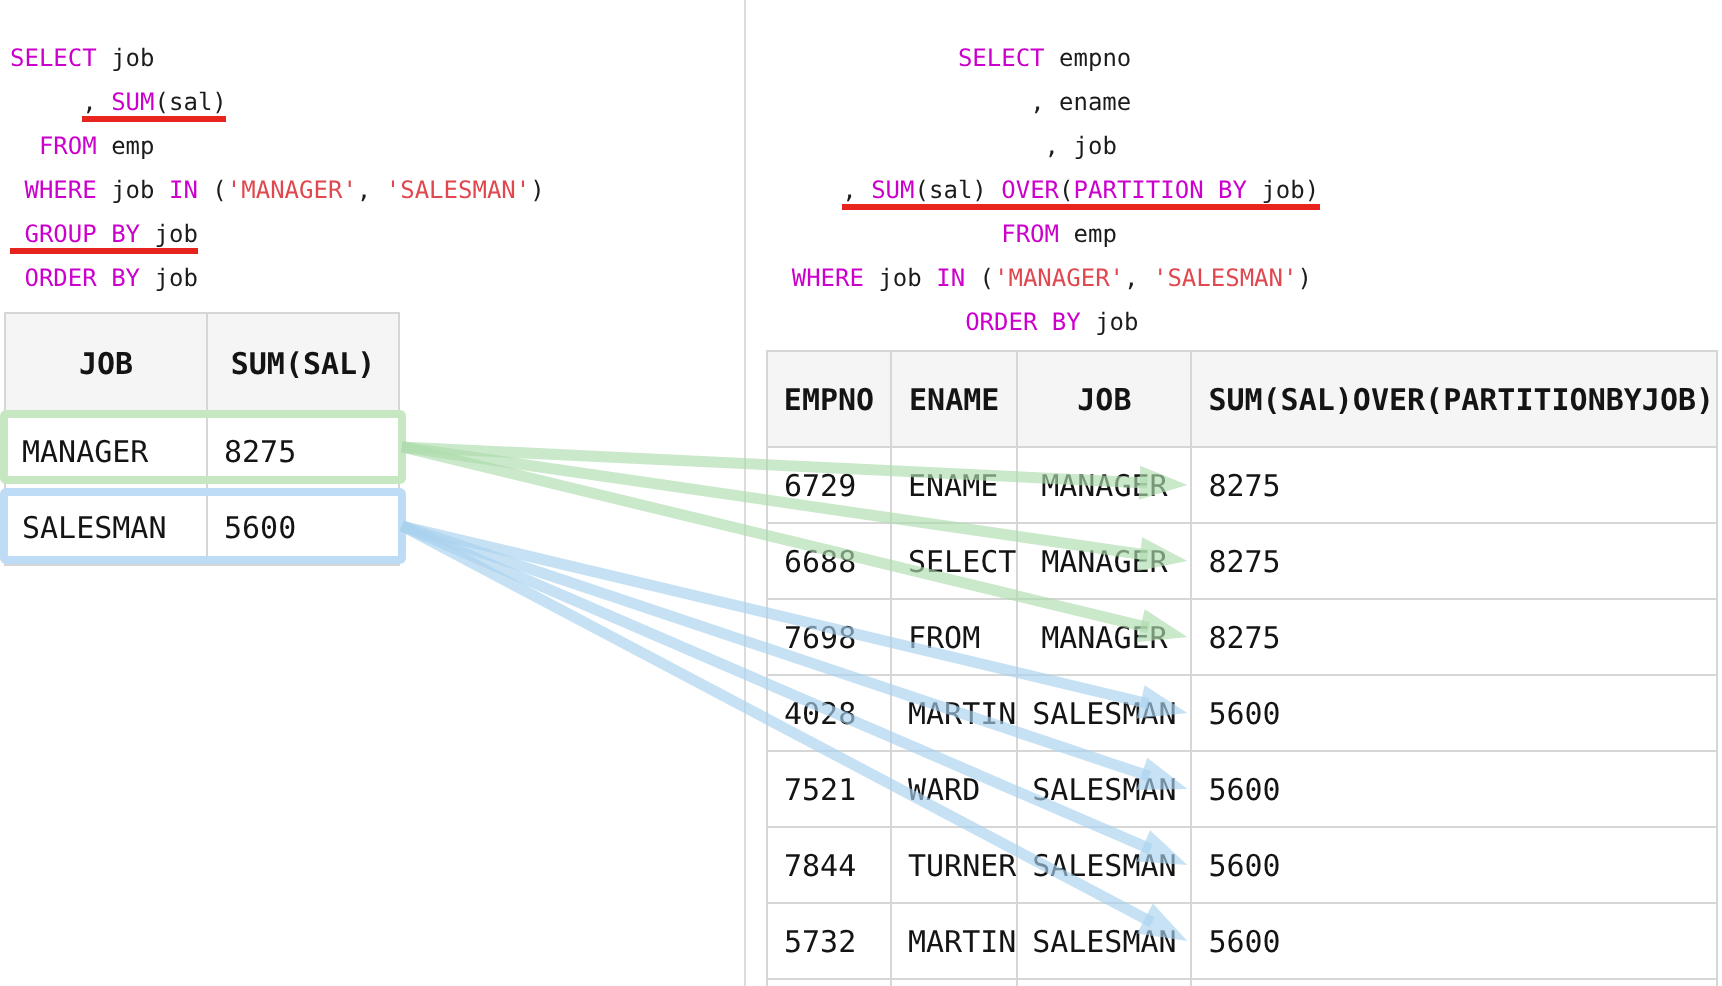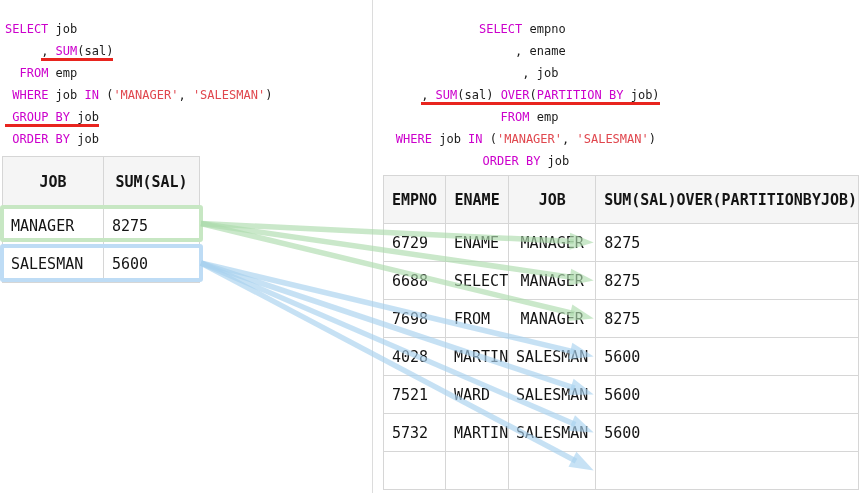--- a/index.html
+++ b/index.html
@@ -110,20 +110,26 @@
           <td class="col-job">SALESMAN</td>
           <td>5600</td>
         </tr>
         <tr>
           <td>7521</td>
           <td>WARD</td>
           <td class="col-job">SALESMAN</td>
           <td>5600</td>
         </tr>
         <tr>
+          <td>7844</td>
+          <td>TURNER</td>
+          <td class="col-job">SALESMAN</td>
+          <td>5600</td>
+        </tr>
+        <tr>
           <td>5732</td>
           <td>MARTIN</td>
           <td class="col-job">SALESMAN</td>
           <td>5600</td>
         </tr>
         <tr>
           <td>&nbsp;</td>
           <td>&nbsp;</td>
           <td>&nbsp;</td>
           <td>&nbsp;</td>

